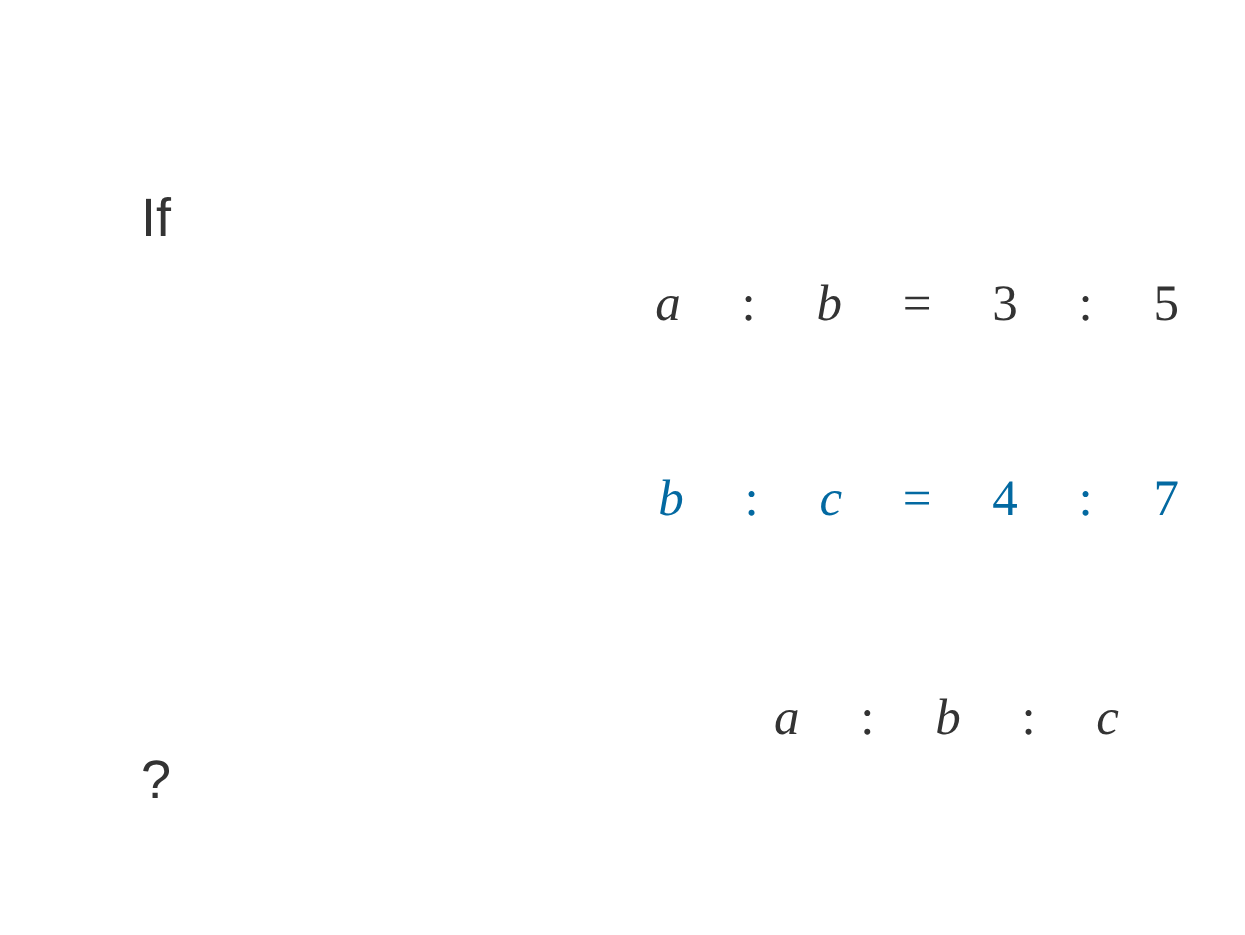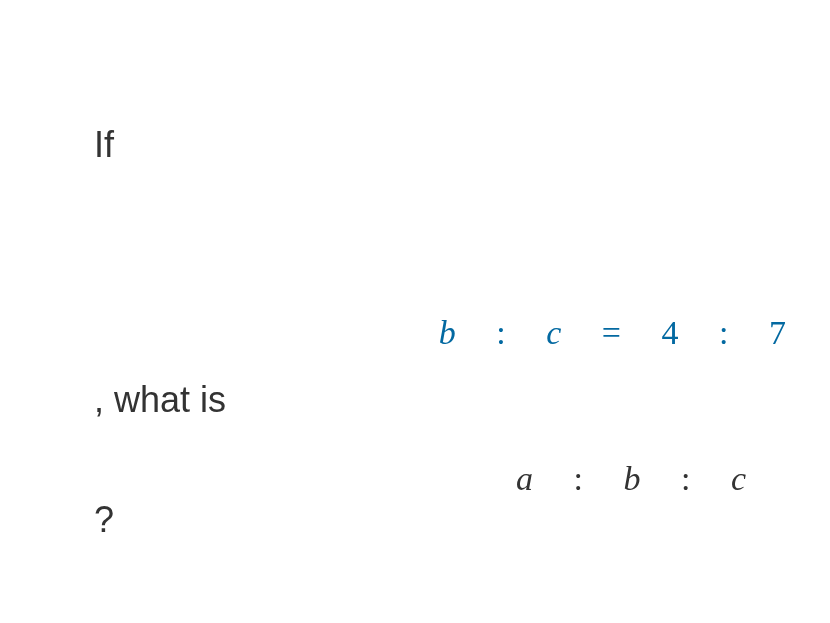--- a/index.html
+++ b/index.html
@@ -122,27 +122,29 @@
       font-family: Georgia, 'Times New Roman', serif;
     }
   </style>
 </head>
 <body>
 
 <div class="page-container">
 
   <span class="text-if">If</span>
 
+  <div class="formula-ab">
+    <span class="math-var">a</span><span class="math-num"> : </span><span class="math-var">b</span><span class="math-num equals"> = </span><span class="math-num">3</span><span class="math-num"> : </span><span class="math-num">5</span>
+  </div>
 
 
   <div class="formula-bc">
     <span class="math-var">b</span><span class="math-num"> : </span><span class="math-var">c</span><span class="math-num equals"> = </span><span class="math-num">4</span><span class="math-num"> : </span><span class="math-num">7</span>
   </div>
 
-  <span class="text-what-is">, what is</span>
 
   <div class="formula-abc">
     <span class="math-var">a</span><span class="math-num"> : </span><span class="math-var">b</span><span class="math-num"> : </span><span class="math-var">c</span>
   </div>
 
   <span class="text-question">?</span>
 
   <div class="bottom-line"></div>
 </div>
 

